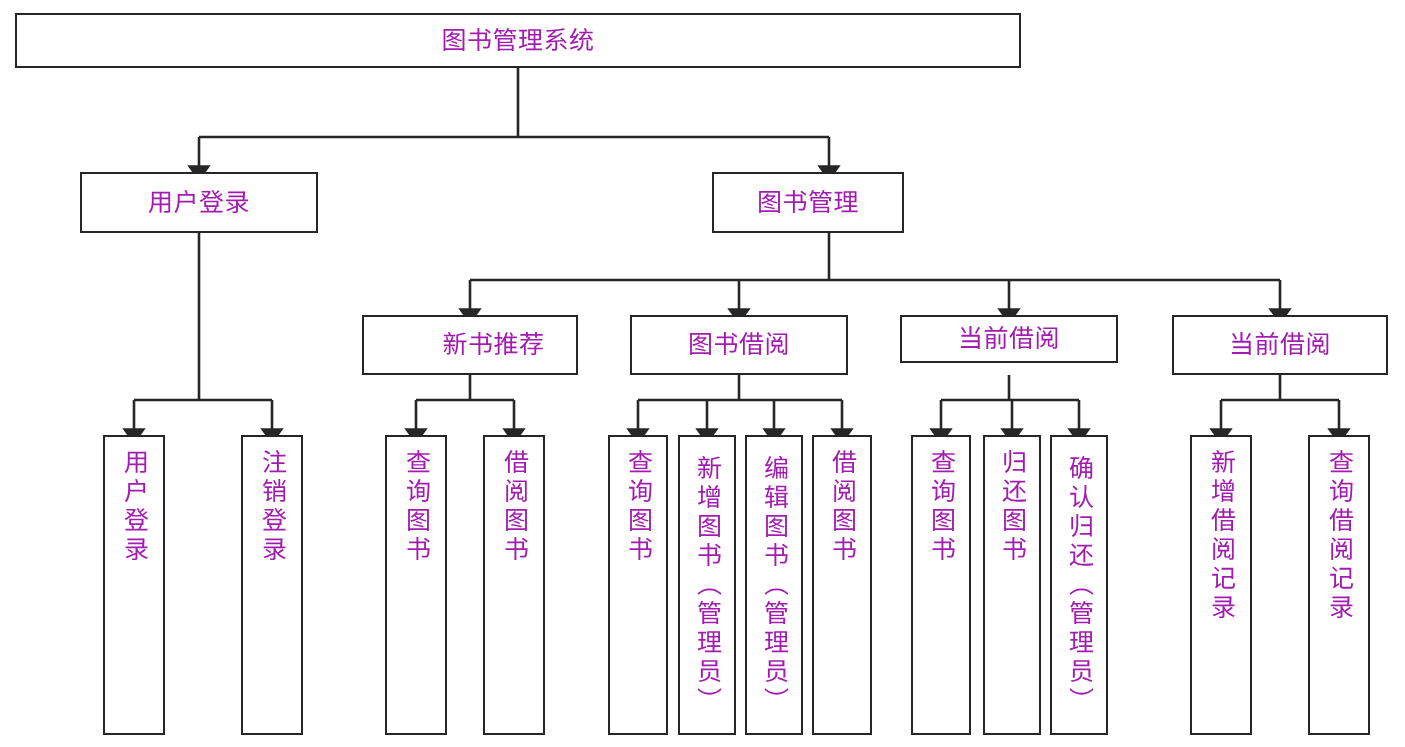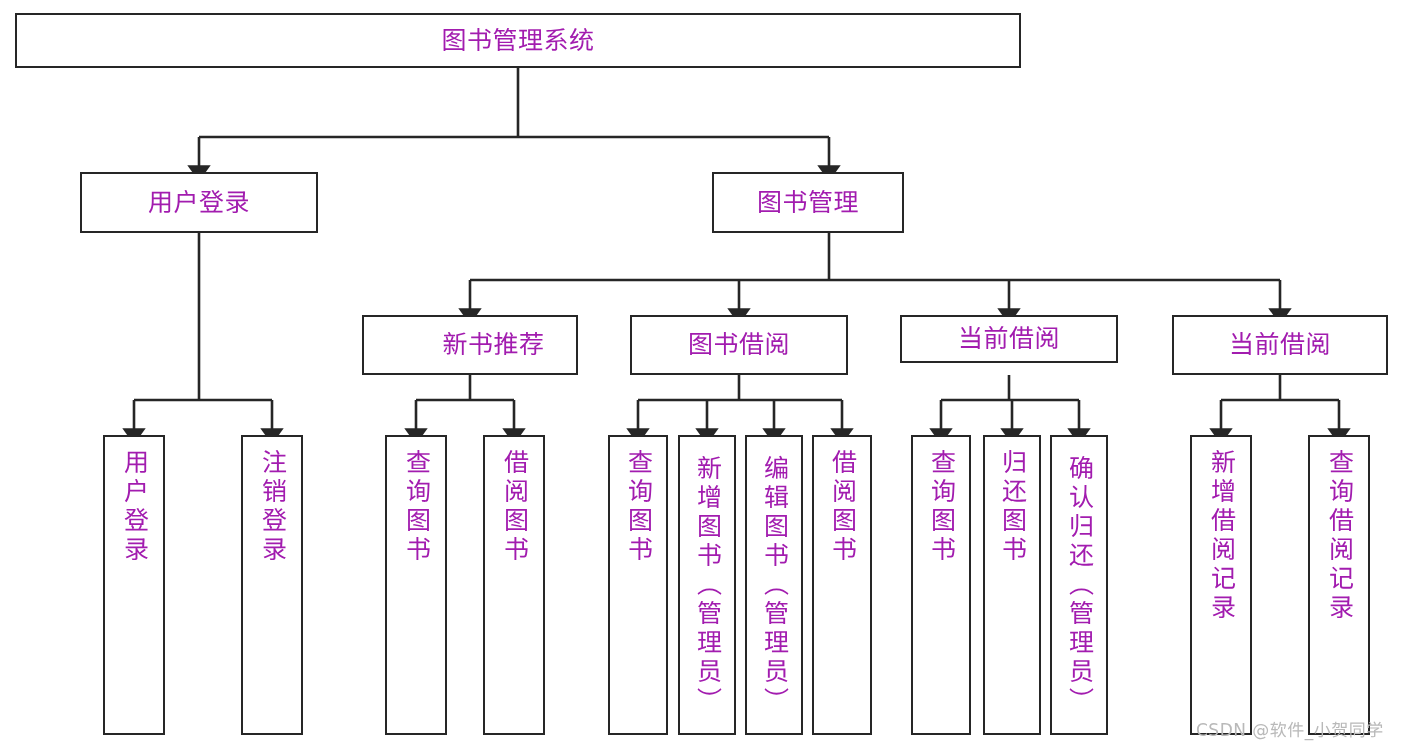--- a/index.html
+++ b/index.html
@@ -178,14 +178,13 @@
       <div class="node vert centered" style="left: 1050px; top: 435px; width: 58px; height: 300px;">
         <span class="node-label">确认归还（管理员）</span>
       </div>
       <div class="node vert" style="left: 1190px; top: 435px; width: 62px; height: 300px;">
         <span class="node-label">新增借阅记录</span>
       </div>
       <div class="node vert" style="left: 1308px; top: 435px; width: 62px; height: 300px;">
         <span class="node-label">查询借阅记录</span>
       </div>
     </div>
-  <div class="watermark" style="left: 1196px; top: 716px; color: rgb(185, 185, 185);">CSDN @软件_小贺同学</div>
 </div>
 
 </body></html>

